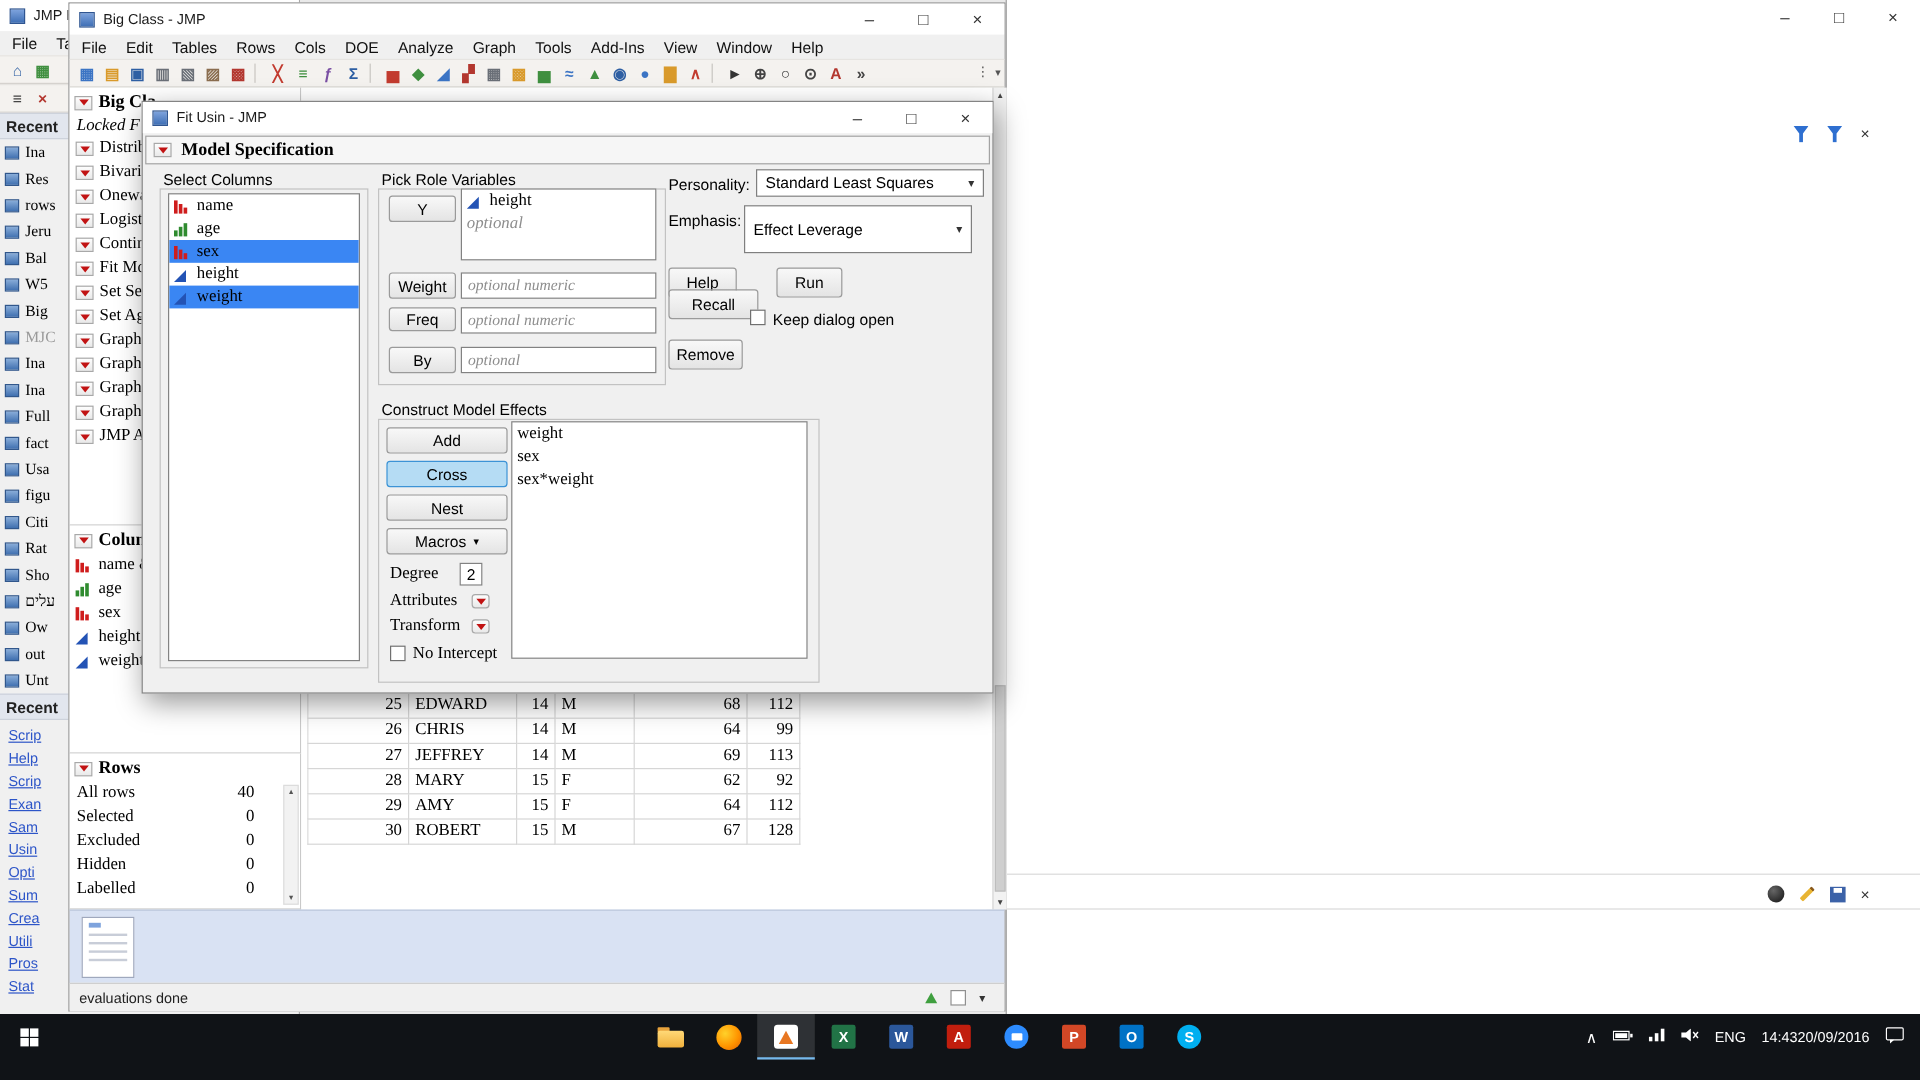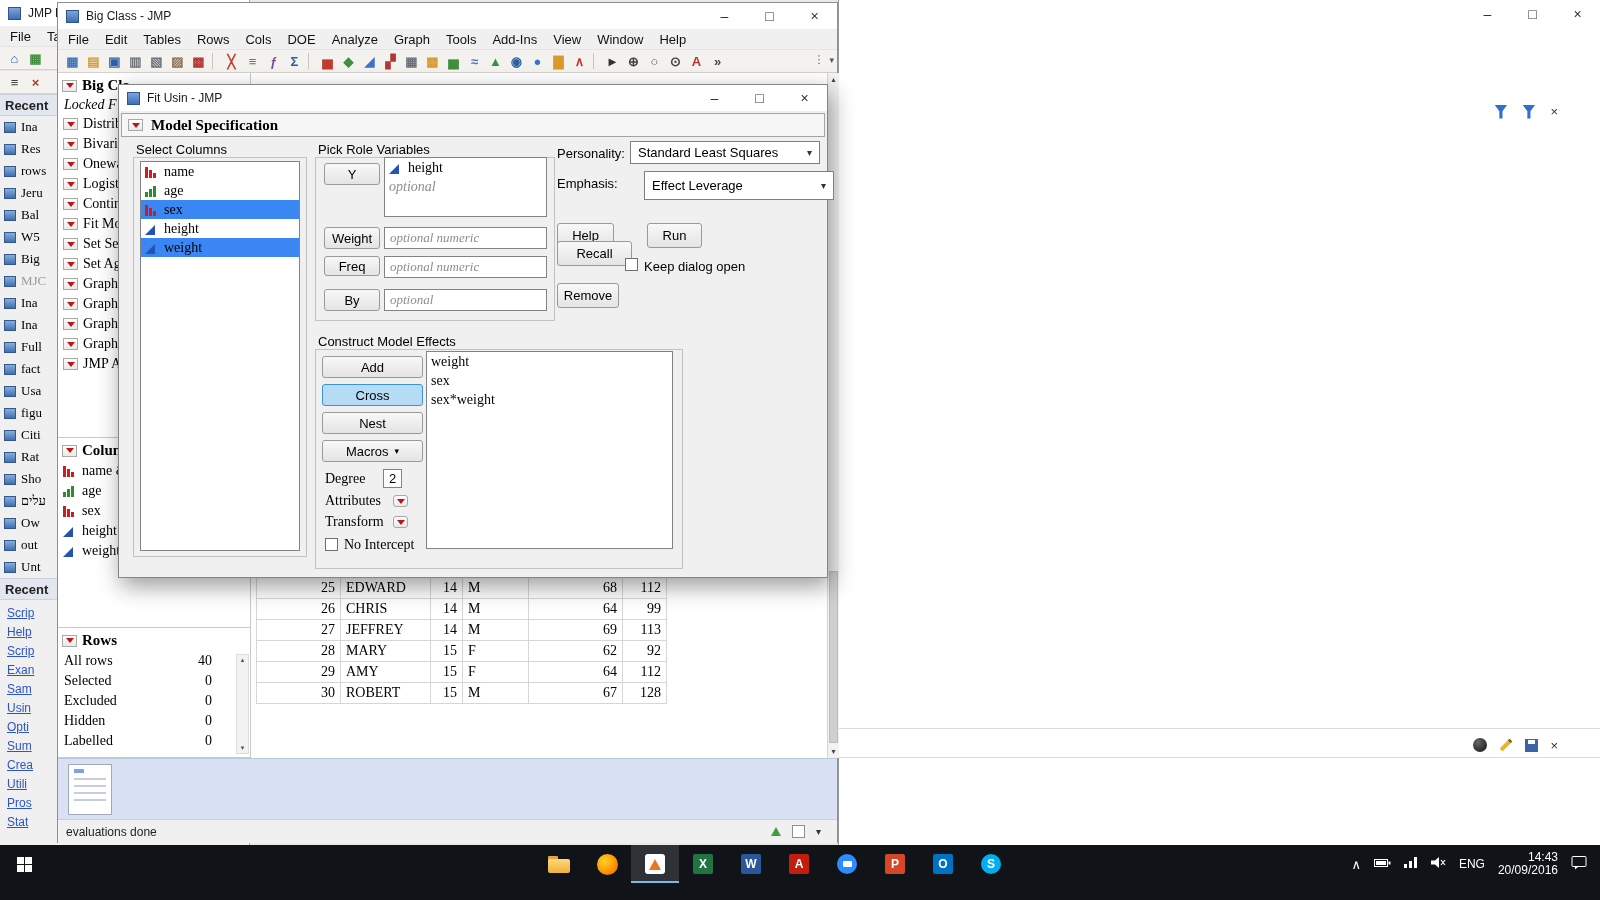--- a/index.html
+++ b/index.html
@@ -83,21 +83,21 @@
 .tb-folder{position:relative;width:22px;height:17px}
 .tb-folder .flap{position:absolute;left:0;top:0;width:10px;height:5px;background:#e8a33c;border-radius:1px}
 .tb-folder .front{position:absolute;left:0;top:3px;width:22px;height:14px;background:linear-gradient(#ffd977,#f0b03c);border-radius:2px}
 .tb-ffx{width:21px;height:21px;border-radius:50%;background:radial-gradient(circle at 35% 35%,#ffd12a,#ff9500 55%,#e66000)}
 .tb-jmp{width:20px;height:20px;background:#fff;border-radius:3px;display:flex;align-items:center;justify-content:center}
 .tb-jmp .jtri{width:0;height:0;border-left:6px solid transparent;border-right:6px solid transparent;border-bottom:11px solid #e87722}
 .tb-tile{width:20px;height:20px;border-radius:2px;color:#fff;font-size:12px;font-weight:bold;display:flex;align-items:center;justify-content:center}
 .tb-circ{width:20px;height:20px;border-radius:50%;color:#fff;font-size:12px;font-weight:bold;display:flex;align-items:center;justify-content:center}
 .tb-circ .cam{width:9px;height:6px;background:#fff;border-radius:1px}
 .tray{margin-left:auto;display:flex;align-items:center;height:38px;gap:13px;padding-right:12px;color:#fff;font-size:12px}
-.tclock{display:flex;flex-direction:column;align-items:flex-end;line-height:13px;font-size:12px}
+.tclock{display:flex;align-items:flex-end;line-height:13px;font-size:12px}
 </style>
 </head>
 <body>
 
 <div id="screen">
 
   <div id="home-win" class="win" style="left:0;top:0;width:250px;height:845px;z-index:1;border:none;border-right:1px solid #a9a9a9">
     <div class="titlebar">
       <span class="appico"></span>
       <span>JMP H</span>
@@ -650,21 +650,21 @@
     <div class="field" style="left:265px;top:204px;width:163px;height:22px">
       <span>optional</span>
     </div>
 
     <span class="glabel" style="left:438px;top:61px">Personality:</span>
     <div class="combo" style="left:511px;top:56px;width:190px;height:23px">
       <span>Standard Least Squares</span>
       <span class="car">▾</span>
     </div>
     <span class="glabel" style="left:438px;top:91px">Emphasis:</span>
-    <div class="combo" style="left:525px;top:86px;width:190px;height:29px">
+    <div class="combo" style="left:501px;top:86px;width:190px;height:40px">
       <span>Effect Leverage</span>
       <span class="car">▾</span>
     </div>
 
     <div class="btn" style="left:438px;top:138px;width:57px;height:25px">Help</div>
     <div class="btn" style="left:528px;top:138px;width:55px;height:25px">Run</div>
     <div class="btn" style="left:438px;top:156px;width:75px;height:25px">Recall</div>
     <span class="cb" style="left:506px;top:173px"></span>
     <span class="glabel" style="left:525px;top:174px">Keep dialog open</span>
     <div class="btn" style="left:438px;top:198px;width:62px;height:25px">Remove</div>

